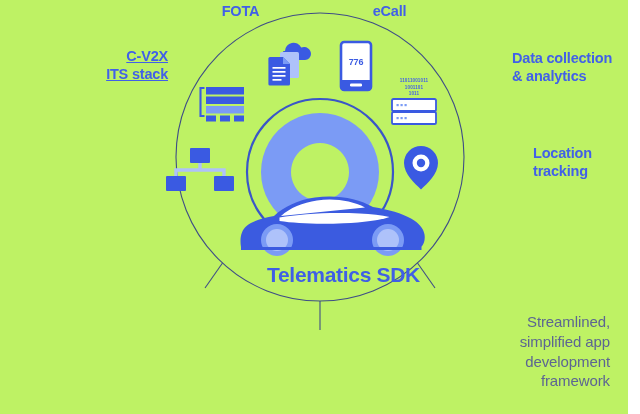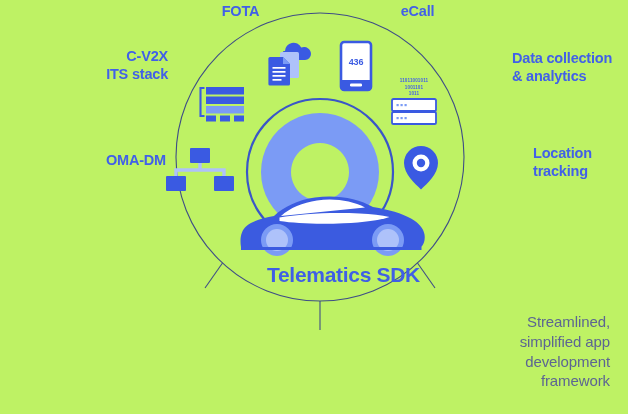--- a/index.html
+++ b/index.html
@@ -200,36 +200,35 @@
                c-6 -6 -17 -15.5 -17 -26.5
                a17 17 0 0 1 17 -17 z"></path>
       <circle cx="421" cy="163" r="8.5" fill="#ffffff"></circle>
       <circle cx="421" cy="163" r="4.2" fill="#3a5ae2"></circle>
     </g>
 
   </svg>
 
   <div class="lbl lbl-center" style="left:188px; top:3px; width:105px;">FOTA</div>
 
-  <div class="lbl lbl-center" style="left:365px; top:3px; width:105px;">eCall</div>
-
-  <div class="lbl lbl-left" style="left:28px; top:48px; width:140px;">C-V2X
+  <div class="lbl lbl-center" style="left:337px; top:3px; width:105px;">eCall</div>
+
+  <div class="lbl lbl-left" style="left:28px; top:48px; width:140px;text-decoration:underline;">C-V2X
 ITS stack</div>
 
   <div class="lbl lbl-right" style="left:466px; top:50px; width:170px;">Data collection
 &amp; analytics</div>
 
-  <div class="lbl lbl-left" style="left:18px; top:152px; width:148px;">OMA-DM</div>
 
   <div class="lbl lbl-right" style="left:487px; top:145px; width:140px;">Location
 tracking</div>
 
   <div class="center-title" style="left:220px; top:263px; width:200px;">Telematics SDK</div>
 
-  <div class="phone-num" style="left:341px; top:57px; width:30px;">436</div>
+  <div class="phone-num" style="left:341px; top:57px; width:30px;">776</div>
 
   <div class="binary-text" style="left:386px; top:78px; width:56px;">11011001011
 1001101
 1011</div>
 
 
 
   <div class="benefit benefit-right" style="left:440px; top:312px; width:170px;">Streamlined,
 simplified app
 development

